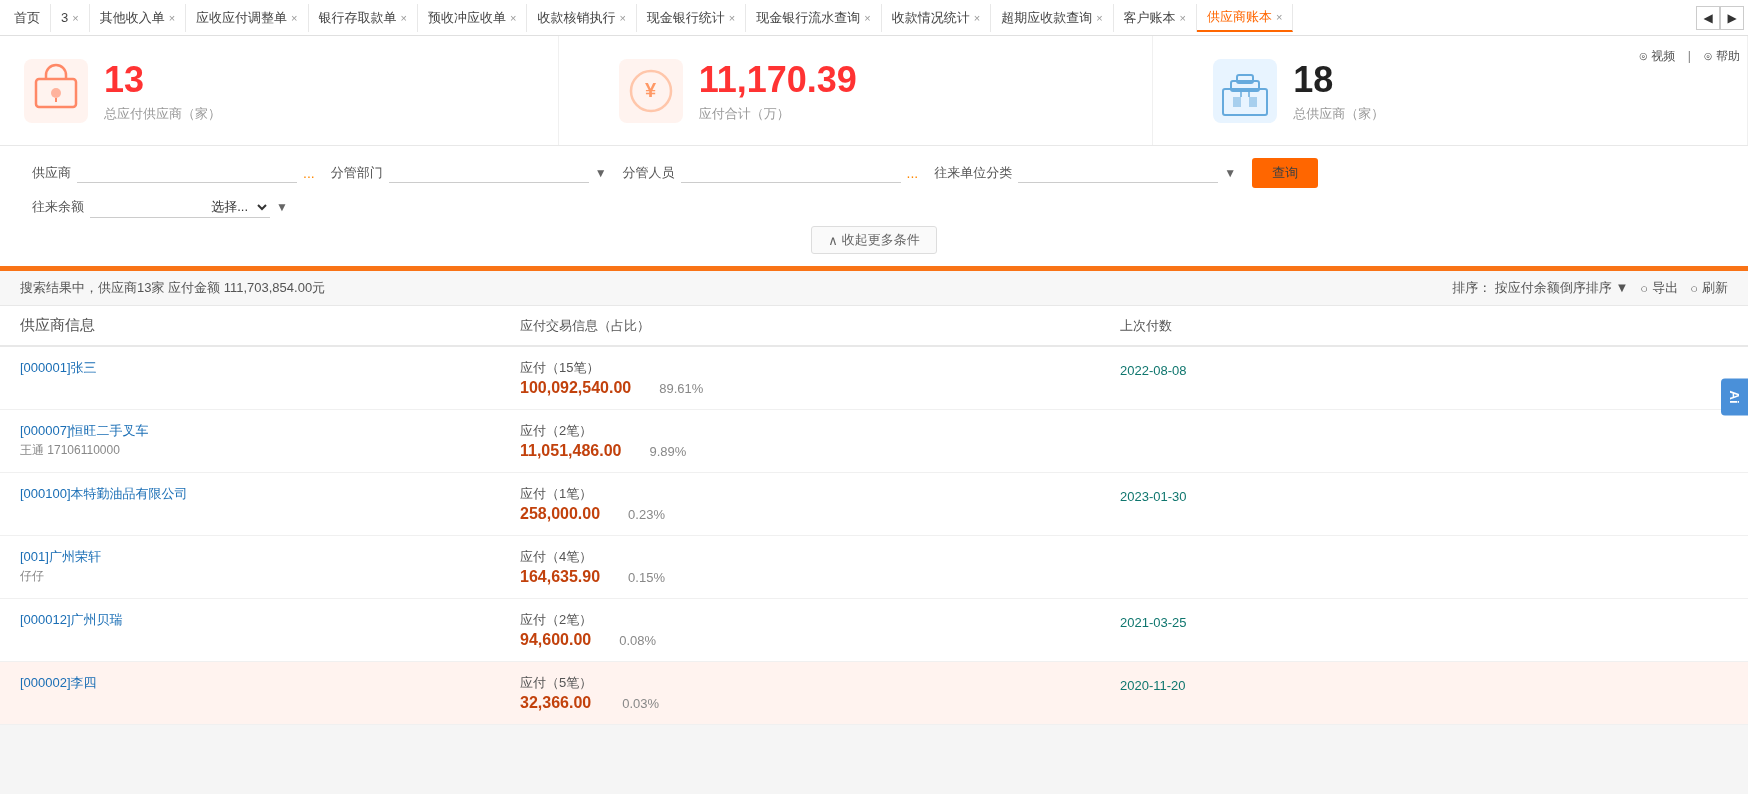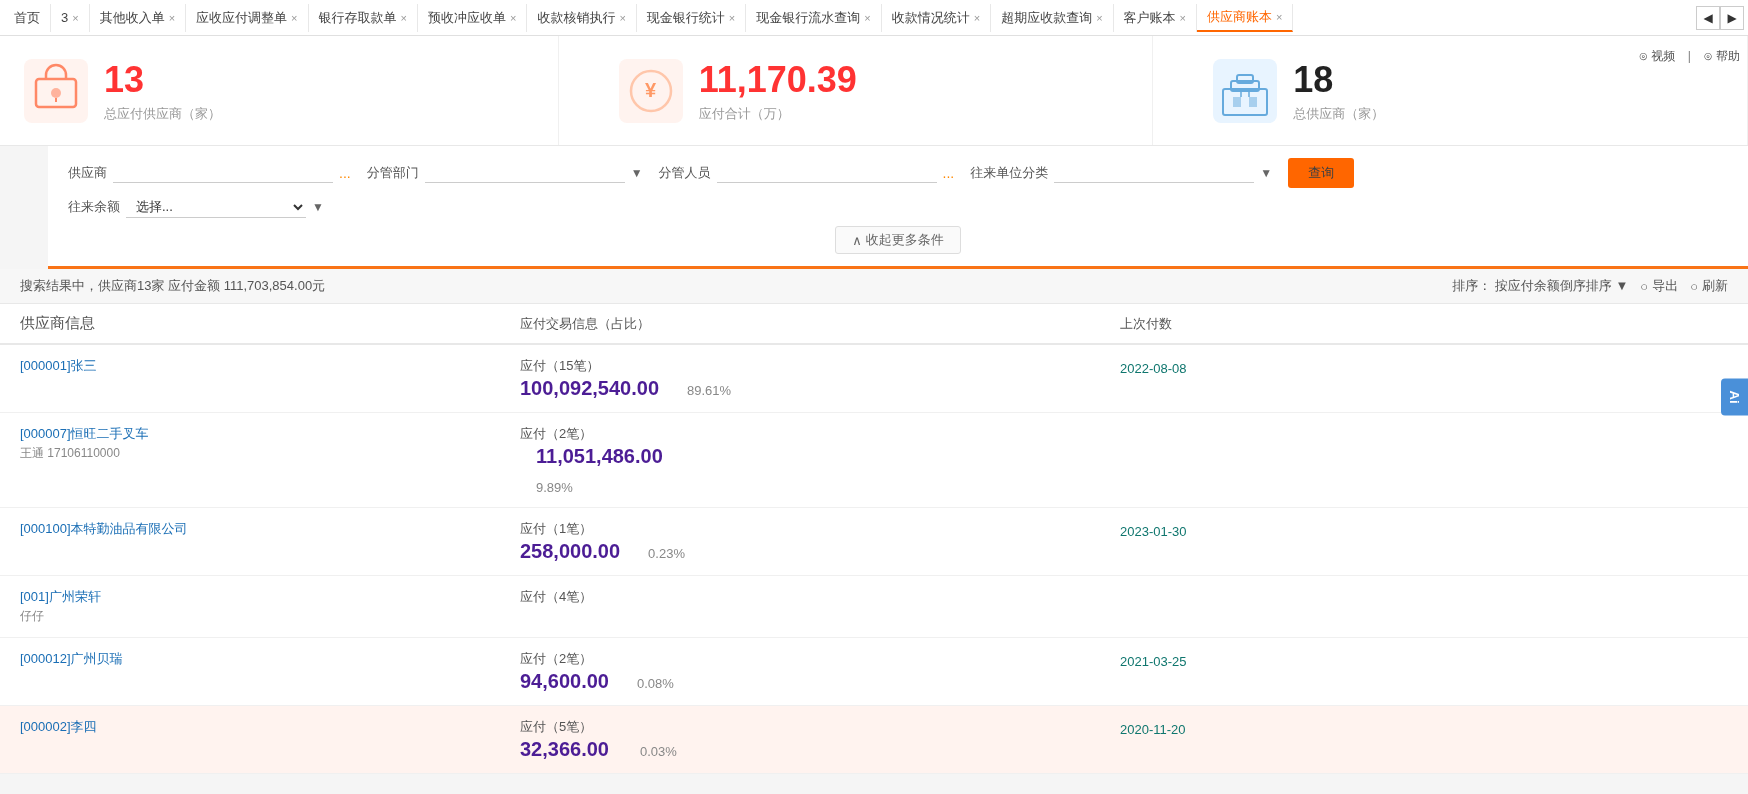--- a/index.html
+++ b/index.html
@@ -32,33 +32,33 @@
     .stat-icon { width: 64px; height: 64px; margin-right: 16px; flex-shrink: 0; }
     .stat-icon svg { width: 100%; height: 100%; }
     .stat-content {}
     .stat-number { font-size: 36px; font-weight: bold; color: #ff3333; }
     .stat-label { font-size: 13px; color: #999; margin-top: 4px; }
     .help-links { position: absolute; top: 12px; right: 8px; font-size: 12px; color: #666; display: flex; gap: 8px; }
     .help-links span { cursor: pointer; color: #555; }
 
     
     .filter-area {
-      background: #fff; padding: 12px 20px; border-bottom: 3px solid #f97316; margin-left: 48px;
+      background: #fff; padding: 12px 32px; border-bottom: 5px solid #f97316;
     }
     .filter-row { display: flex; align-items: center; gap: 16px; margin-bottom: 8px; }
     .filter-item { display: flex; align-items: center; gap: 6px; }
     .filter-label { font-size: 13px; color: #555; white-space: nowrap; }
     .filter-input {
       border: none; border-bottom: 1px solid #ccc; outline: none; padding: 2px 6px;
       font-size: 13px; width: 220px; color: #333; background: transparent;
     }
     .filter-input::placeholder { color: #bbb; }
     .filter-select {
       border: none; border-bottom: 1px solid #ccc; outline: none; padding: 2px 6px;
-      font-size: 13px; width: 220px; background: transparent; color: #333; cursor: pointer;
+      font-size: 13px; width: 220px; background: transparent; color: #333; cursor: pointer; text-align: right;
     }
     .filter-ellipsis { color: #ff8800; font-size: 14px; cursor: pointer; }
     .filter-dropdown-icon { color: #666; font-size: 12px; cursor: pointer; }
     .collapse-btn {
       display: flex; align-items: center; justify-content: center; gap: 4px;
       padding: 4px 16px; border: 1px solid #ddd; border-radius: 3px; cursor: pointer;
       font-size: 13px; color: #666; background: #fafafa; margin: 0 auto;
     }
     .query-btn {
       background: #ff6600; color: #404040; border: none; padding: 6px 20px;
@@ -95,21 +95,21 @@
     .table-row.highlighted { background: #fff3ef; }
 
     .cell-supplier { flex: 0 0 500px; }
     .cell-transaction { flex: 0 0 600px; }
     .cell-last-pay { flex: 1; font-size: 13px; color: #0f766e; padding-top: 4px; }
 
     .supplier-link { color: #1a6eb5; text-decoration: none; font-size: 13px; cursor: pointer; }
     .supplier-sub { font-size: 12px; color: #888; margin-top: 2px; }
 
     .tx-label { font-size: 13px; color: #555; }
-    .tx-amount { font-size: 20px; font-weight: bold; color: #4c1d95; cursor: pointer; }
+    .tx-amount { font-size: 16px; font-weight: bold; color: #c2410c; cursor: pointer; }
     .tx-percent { font-size: 13px; color: #888; margin-left: 16px; }
 
     
     .table-scroll { overflow-y: auto; max-height: 540px; }
 
     
     .ai-badge {
       position: fixed; right: 0; top: 50%; transform: translateY(-50%);
       background: #4a90d9; color: #fff; writing-mode: vertical-rl;
       padding: 12px 6px; font-size: 13px; cursor: pointer; border-radius: 4px 0 0 4px;
@@ -316,21 +316,21 @@
     </div>
     <div class="cell-last-pay">2022-08-08</div>
   </div>
       <div class="table-row">
     <div class="cell-supplier">
       <a class="supplier-link">[000007]恒旺二手叉车</a>
       <div class="supplier-sub">王通  17106110000</div>
     </div>
     <div class="cell-transaction">
       <div class="tx-label">应付（2笔）</div>
-      <div style="display:flex; align-items:baseline; gap:12px; margin-top:2px;flex-direction:column;">
+      <div style="display:flex; align-items:baseline; gap:12px; margin-top:2px;">
         <span class="tx-amount">11,051,486.00</span>
         <span class="tx-percent">9.89%</span>
       </div>
     </div>
   </div>
       <div class="table-row">
     <div class="cell-supplier">
       <a class="supplier-link">[000100]本特勤油品有限公司</a>
       
     </div>
@@ -343,20 +343,24 @@
     </div>
     <div class="cell-last-pay">2023-01-30</div>
   </div>
       <div class="table-row">
     <div class="cell-supplier">
       <a class="supplier-link">[001]广州荣轩</a>
       <div class="supplier-sub">仔仔</div>
     </div>
     <div class="cell-transaction">
       <div class="tx-label">应付（4笔）</div>
+      <div style="display:flex; align-items:baseline; gap:12px; margin-top:2px;">
+        <span class="tx-amount">164,635.90</span>
+        <span class="tx-percent">0.15%</span>
+      </div>
     </div>
     <div class="cell-last-pay"></div>
   </div>
       <div class="table-row">
     <div class="cell-supplier">
       <a class="supplier-link">[000012]广州贝瑞</a>
       
     </div>
     <div class="cell-transaction">
       <div class="tx-label">应付（2笔）</div>

